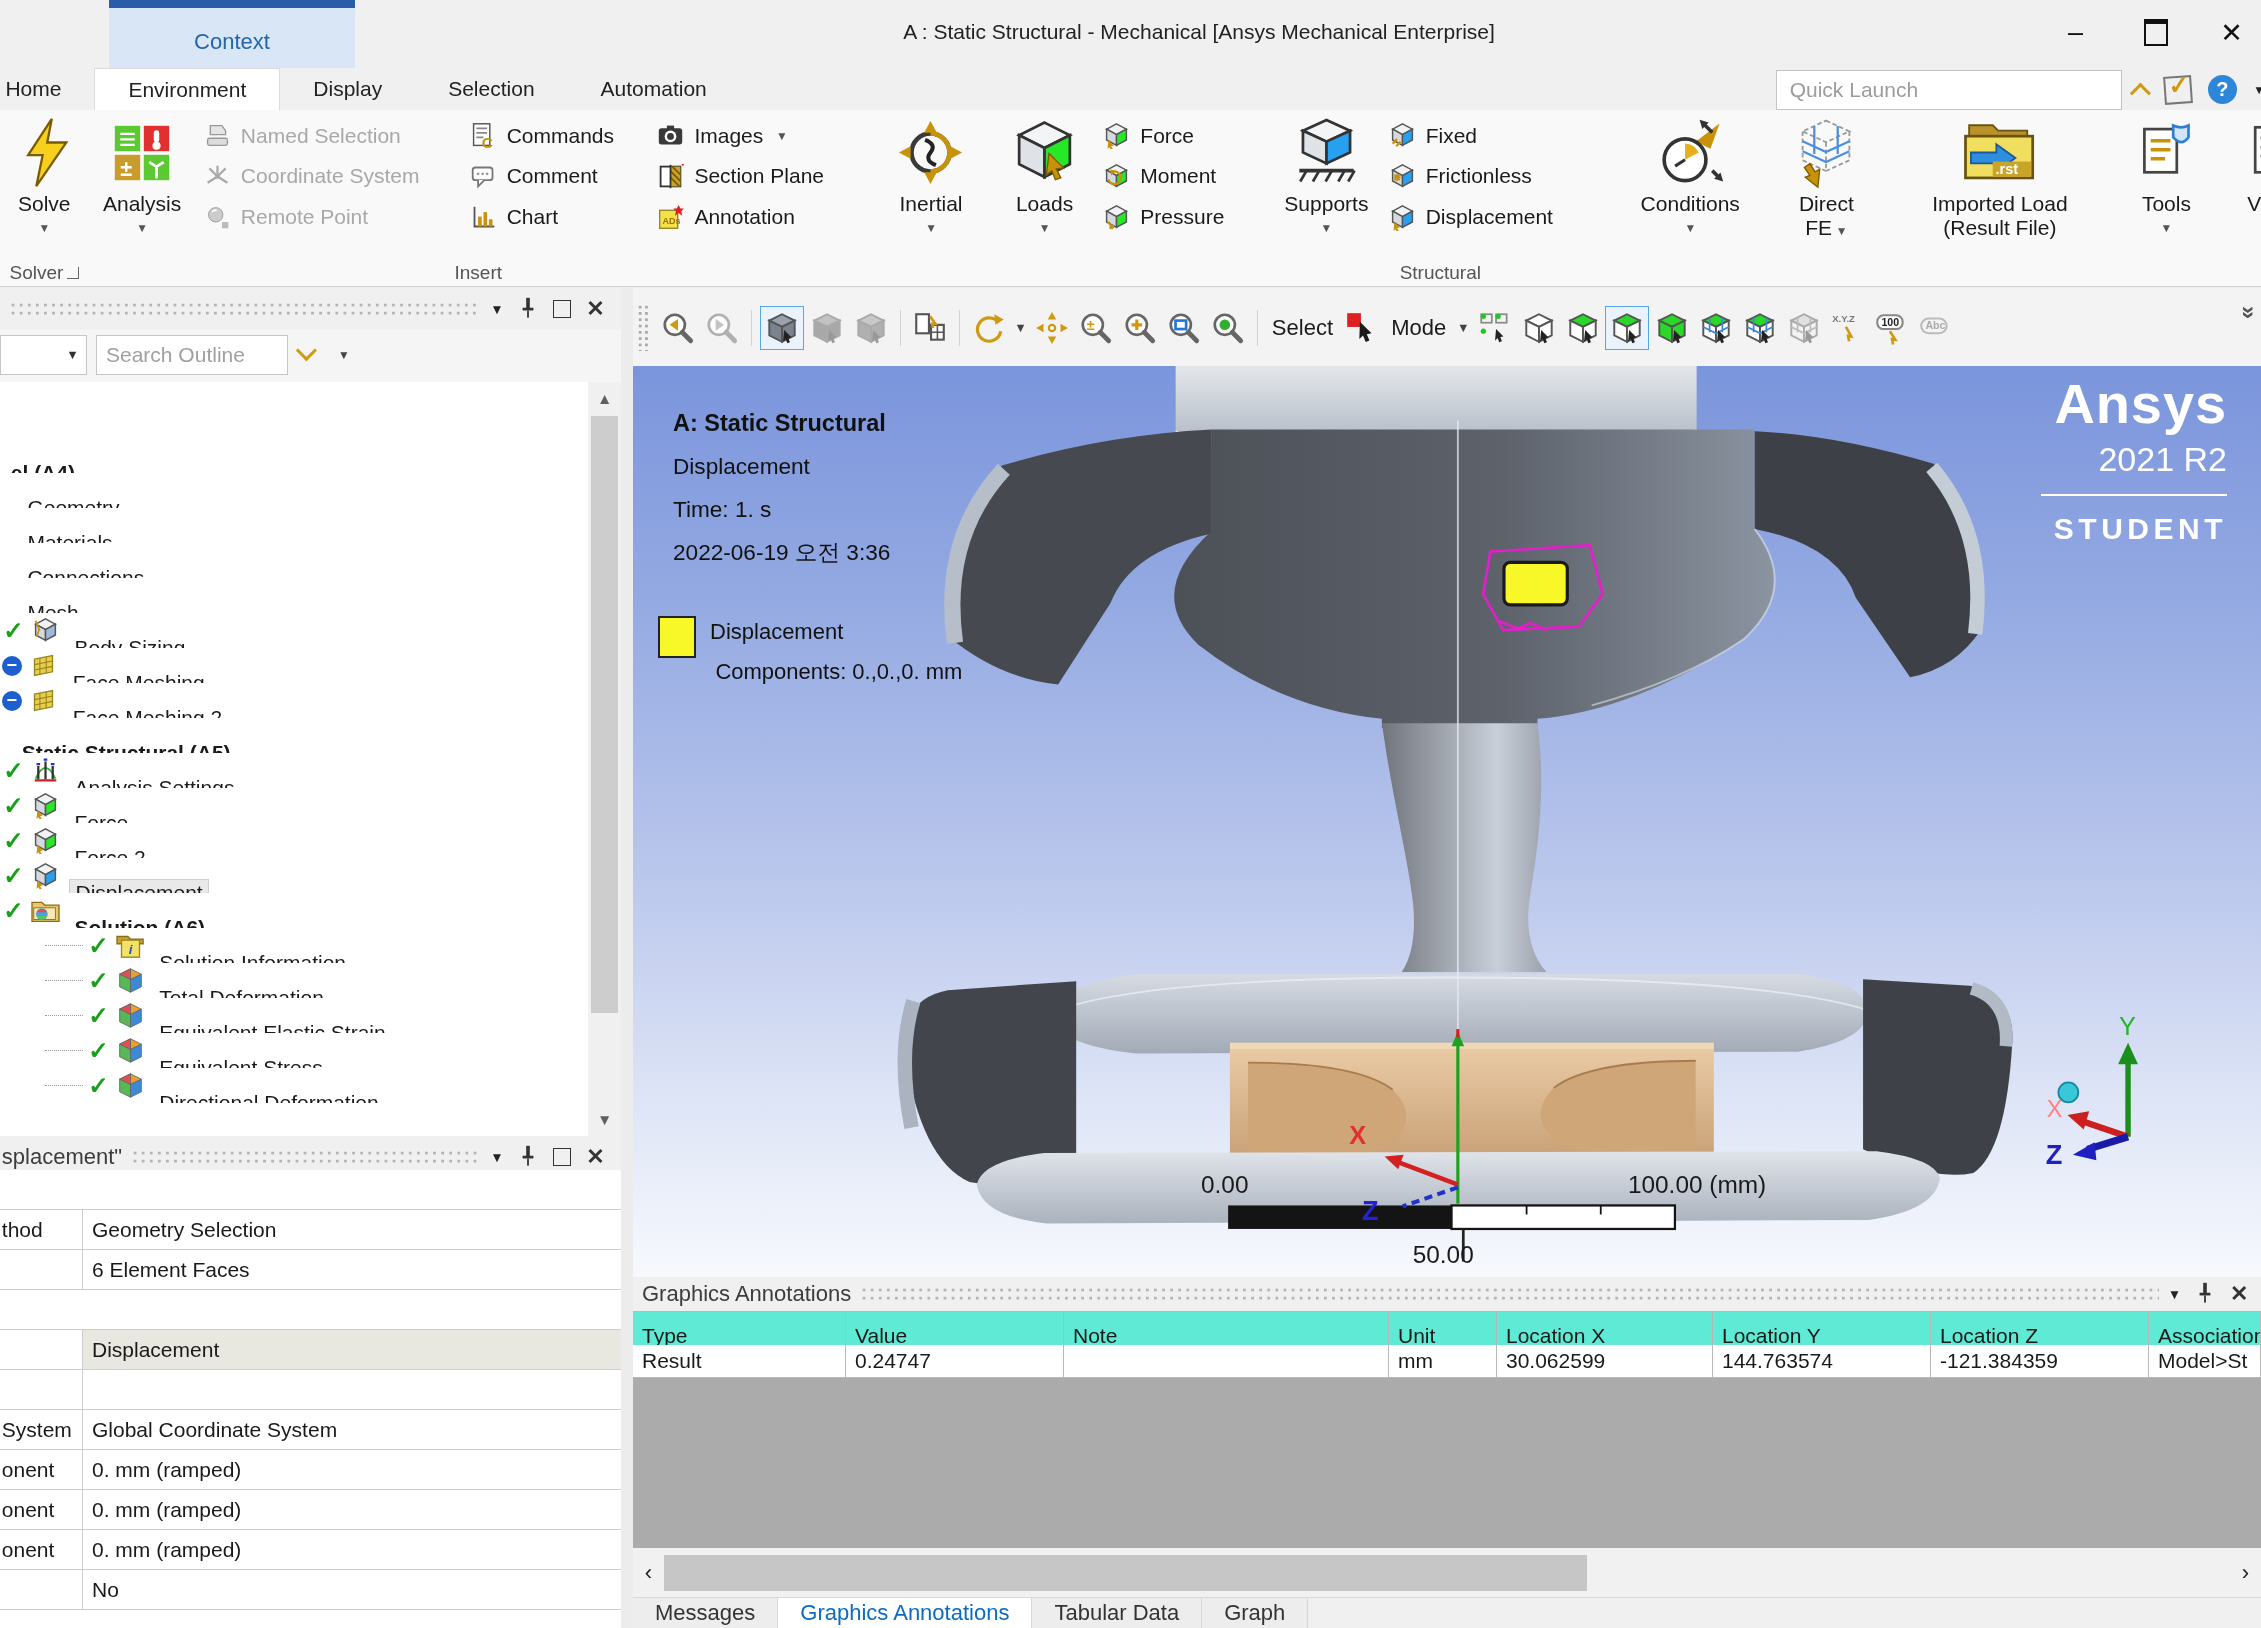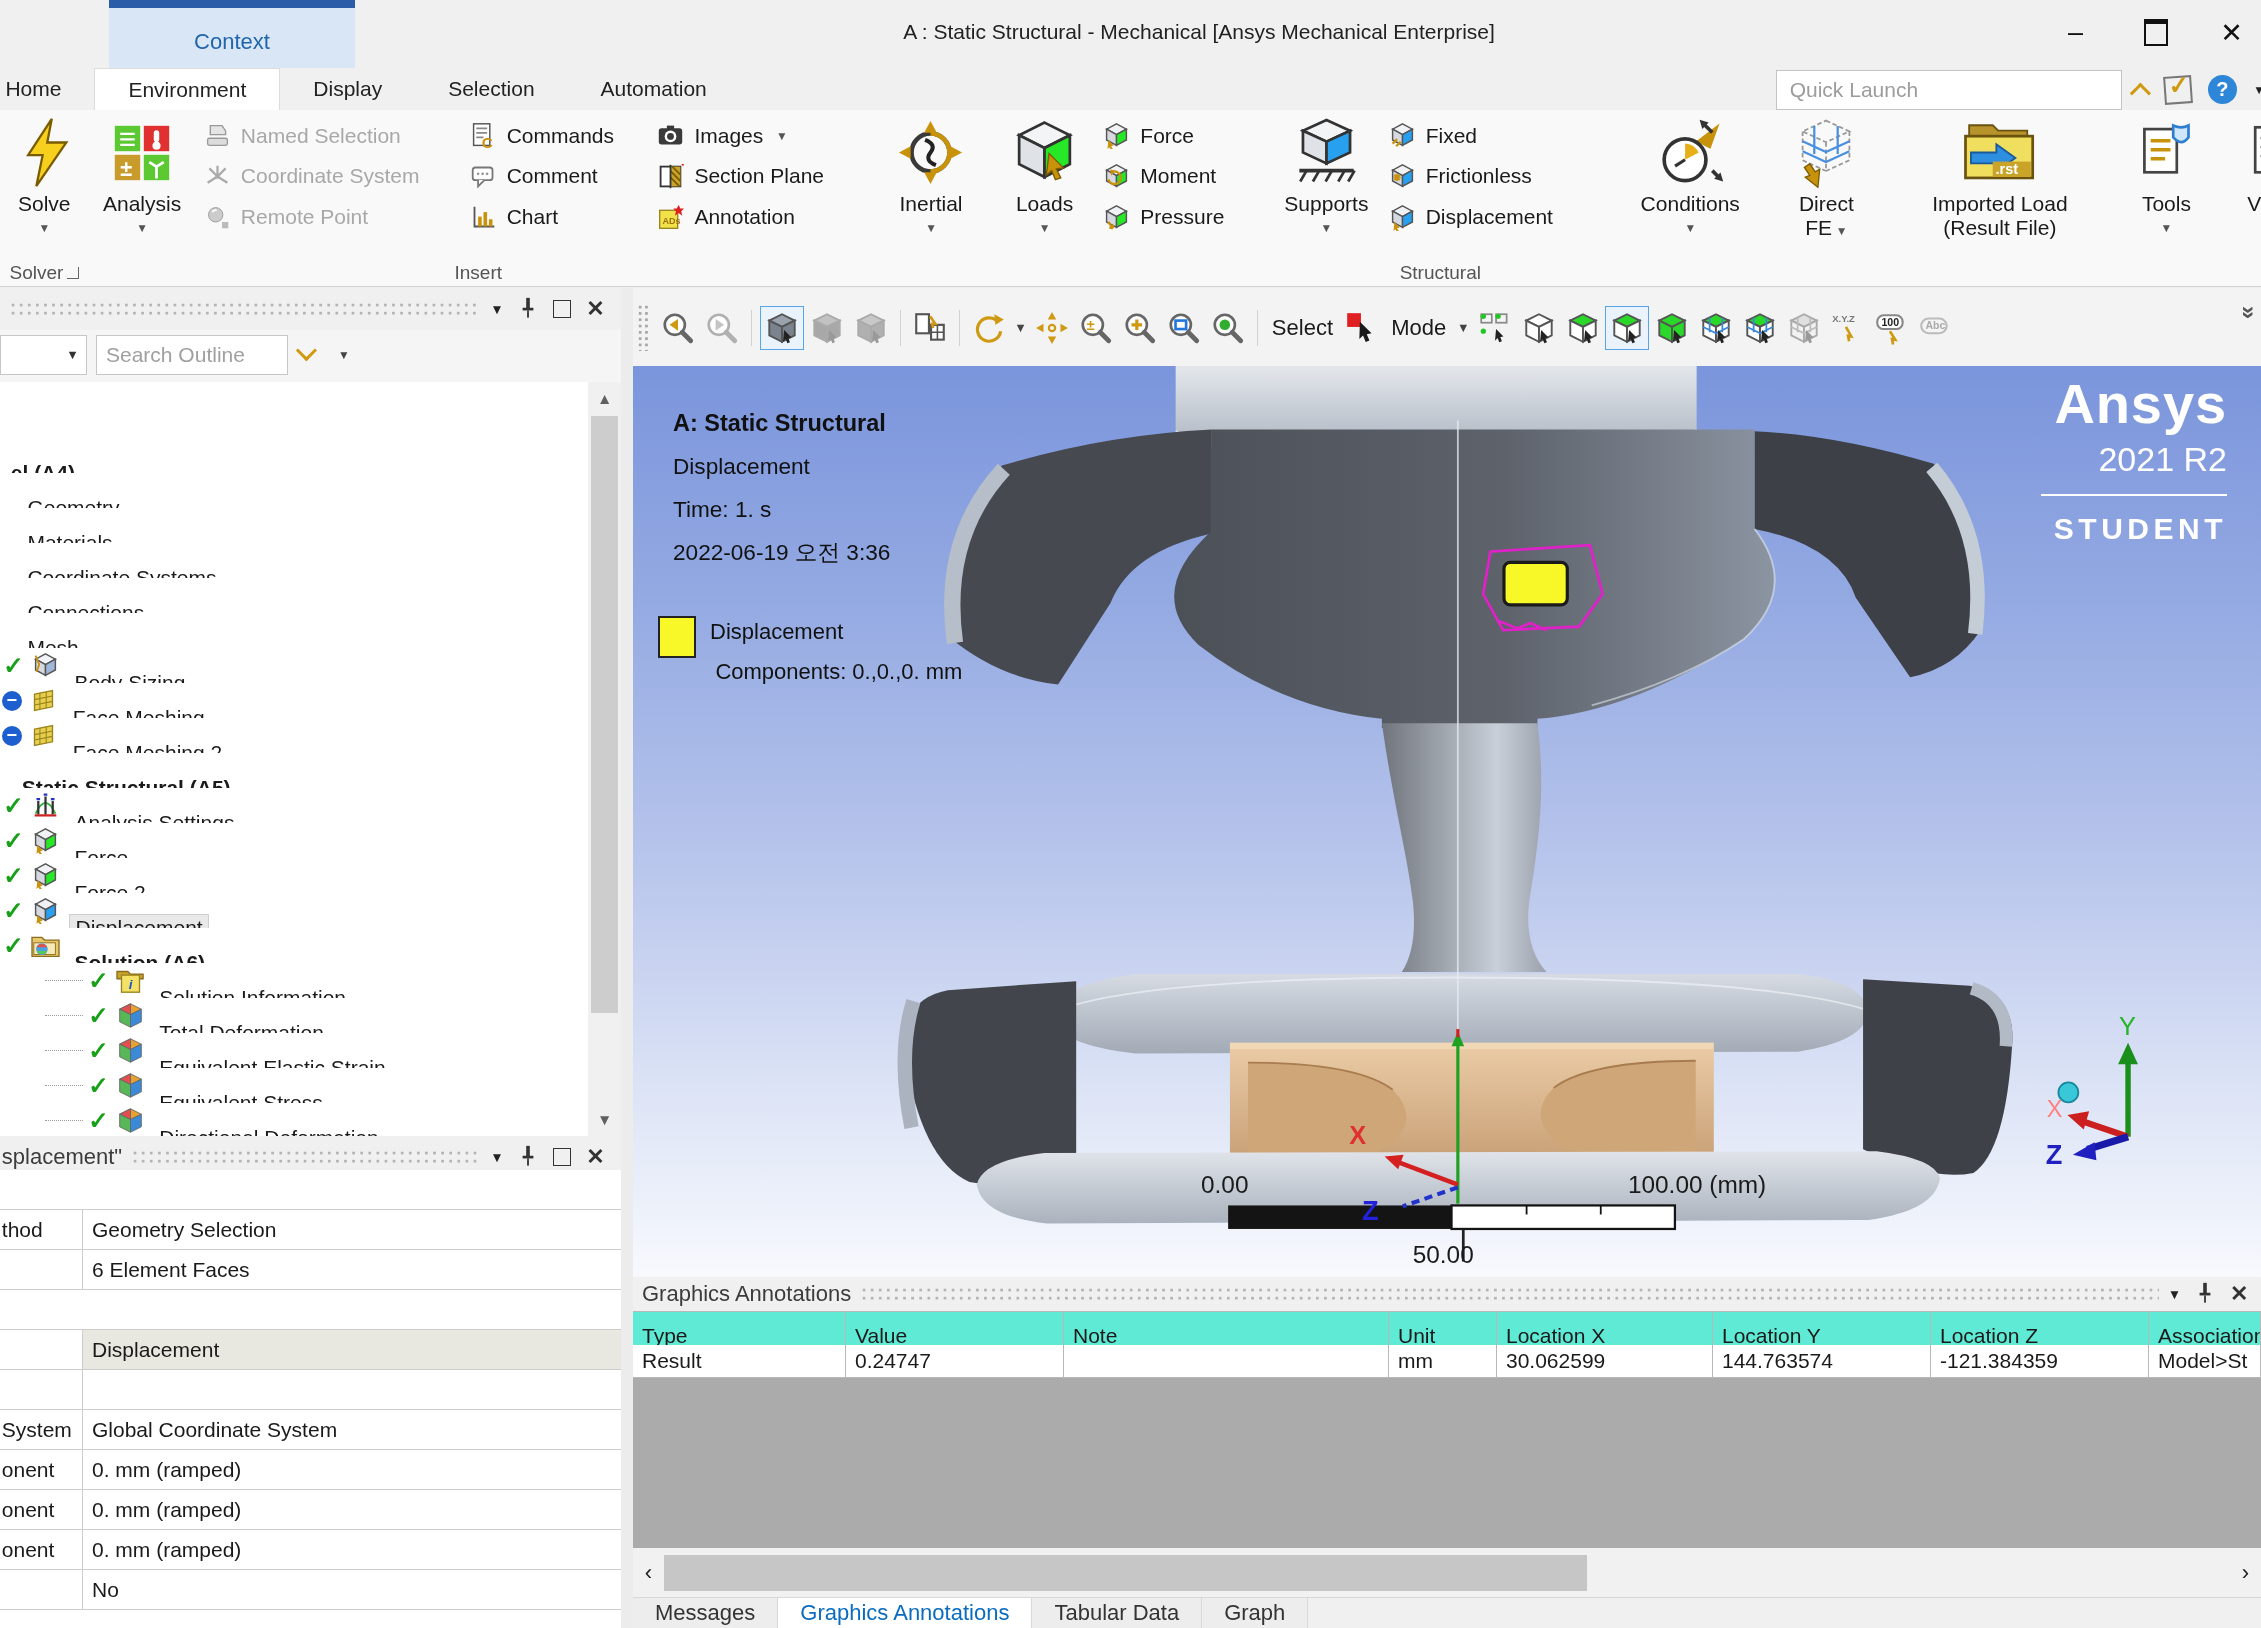--- a/index.html
+++ b/index.html
@@ -528,23 +528,20 @@
           <div class="trow" style="padding-left: 5.4px;">
             <span class="tlabel b">el (A4)</span>
           </div>
           <div class="trow" style="padding-left: 22px;">
             <span class="tlabel">Geometry</span>
           </div>
           <div class="trow" style="padding-left: 22px;">
             <span class="tlabel">Materials</span>
           </div>
           <div class="trow" style="padding-left: 22px;">
-            <span class="tlabel">Coordinate Systems</span>
-          </div>
-          <div class="trow" style="padding-left: 22px;">
             <span class="tlabel">Connections</span>
           </div>
           <div class="trow" style="padding-left: 22px;">
             <span class="tlabel">Mesh</span>
           </div>
           <div class="trow" style="padding-left: 1.8px;">
             <span class="chk">✓</span>
             <span class="ticon">
               <svg width="27" height="27" viewBox="0 0 30 30">
     <path d="M15 2 26 8 15 14 4 8Z" fill="#f0f2f5" stroke="#555" stroke-width="1.6"></path>

